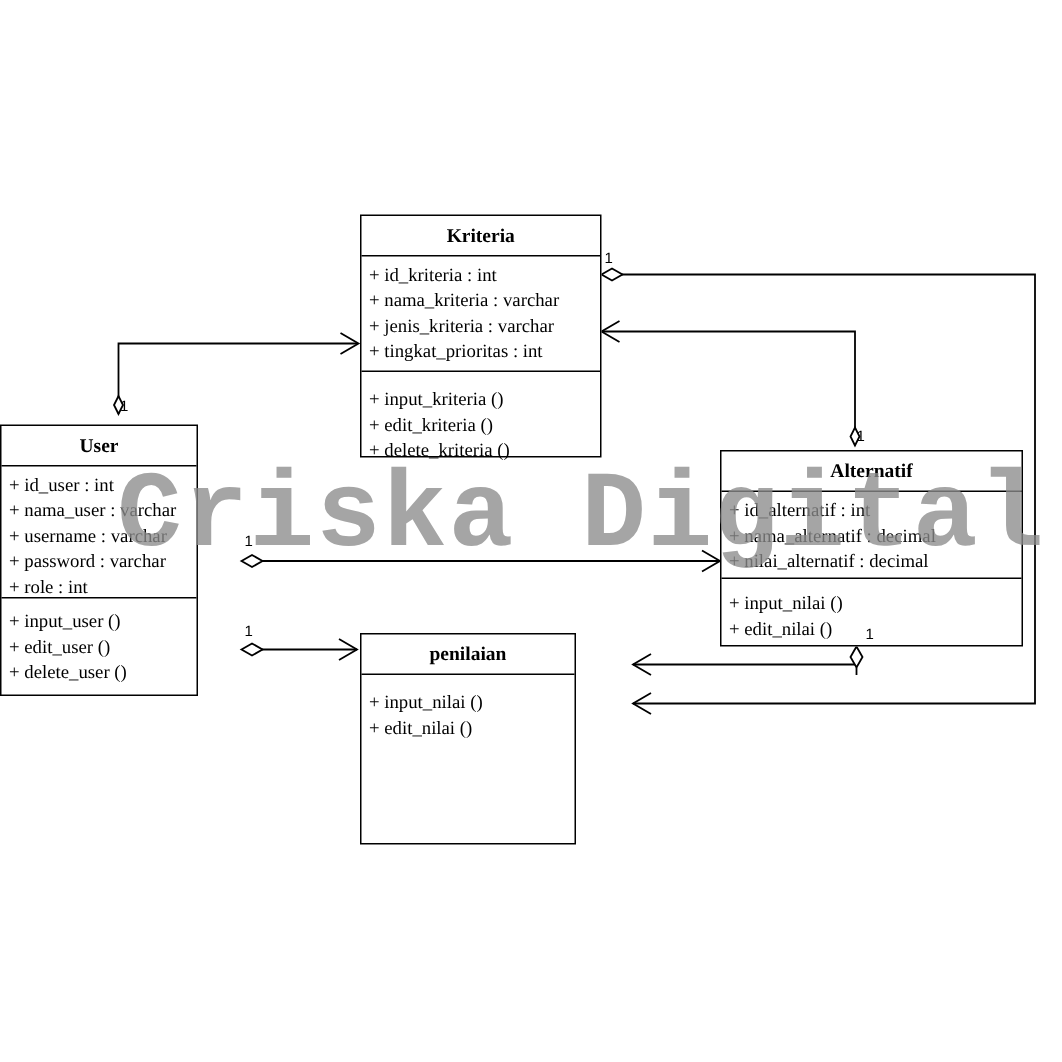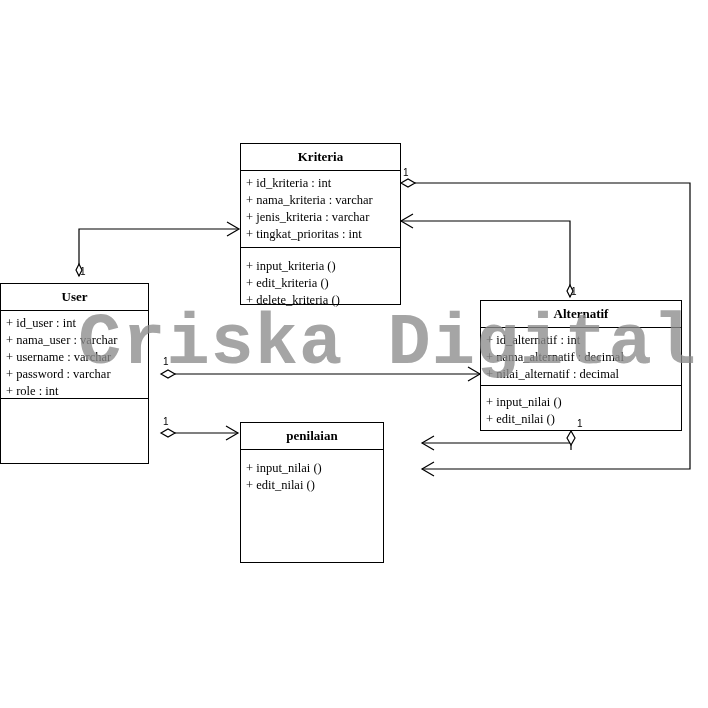--- a/index.html
+++ b/index.html
@@ -57,28 +57,33 @@
     <div>+ jenis_kriteria : varchar</div>
     <div>+ tingkat_prioritas : int</div>
   </div>
   <div class="sec methods" style="padding-top:10px;">
     <div>+ input_kriteria ()</div>
     <div>+ edit_kriteria ()</div>
     <div>+ delete_kriteria ()</div>
   </div>
 </div>
 
-<div class="cls" style="left:0px; top:283px; width:149px; height:181px;">
+<div class="cls" style="left:0px; top:283px; width:132px; height:181px;">
   <div class="title">User</div>
   <div class="sec attrs" style="height:88px;">
     <div>+ id_user : int</div>
     <div>+ nama_user : varchar</div>
     <div>+ username : varchar</div>
     <div>+ password : varchar</div>
     <div>+ role : int</div>
+  </div>
+  <div class="sec methods" style="padding-top:7px;">
+    <div>+ input_user ()</div>
+    <div>+ edit_user ()</div>
+    <div>+ delete_user ()</div>
   </div>
 </div>
 
 <div class="cls" style="left:480px; top:300px; width:202px; height:131px;">
   <div class="title">Alternatif</div>
   <div class="sec attrs" style="height:58px;">
     <div>+ id_alternatif : int</div>
     <div>+ nama_alternatif : decimal</div>
     <div>+ nilai_alternatif : decimal</div>
   </div>

